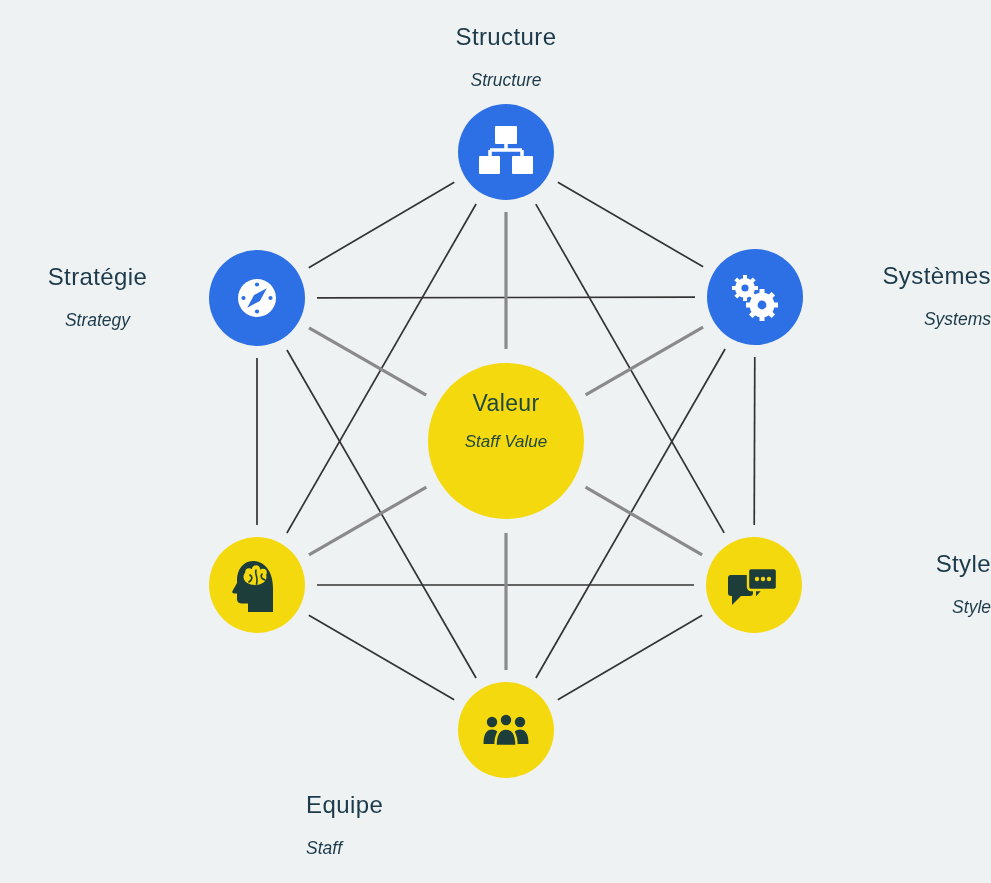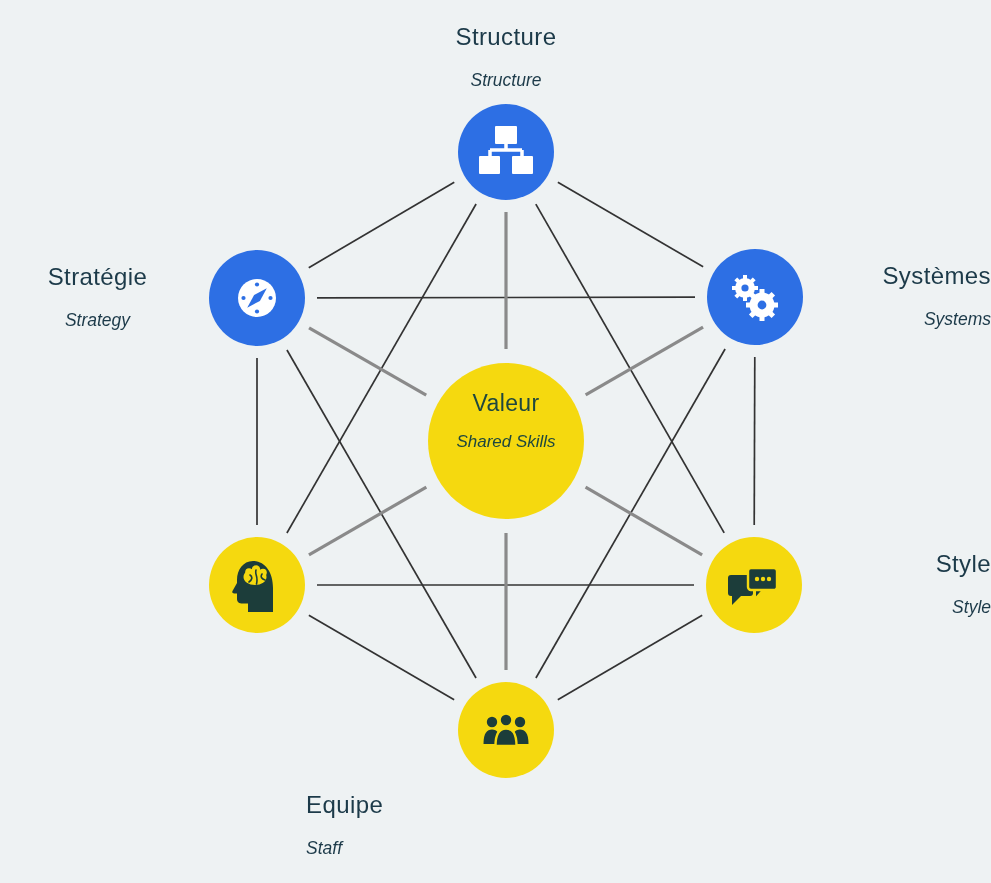--- a/index.html
+++ b/index.html
@@ -202,15 +202,15 @@
   <div class="node-label" style="left: 816px; width: 175px; top: 549px; text-align: right;">
     <div class="t">Style</div>
     <div class="s">Style</div>
   </div>
   <div class="node-label" style="left: 306px; width: 400px; top: 790px; text-align: left;">
     <div class="t">Equipe</div>
     <div class="s">Staff</div>
   </div>
   <div class="center-label" style="left: 416px; width: 180px; top: 386px;">
     <div class="t">Valeur</div>
-    <div class="s">Shared Skills</div>
+    <div class="s">Staff Value</div>
   </div>
 </div>
 
 </body></html>

